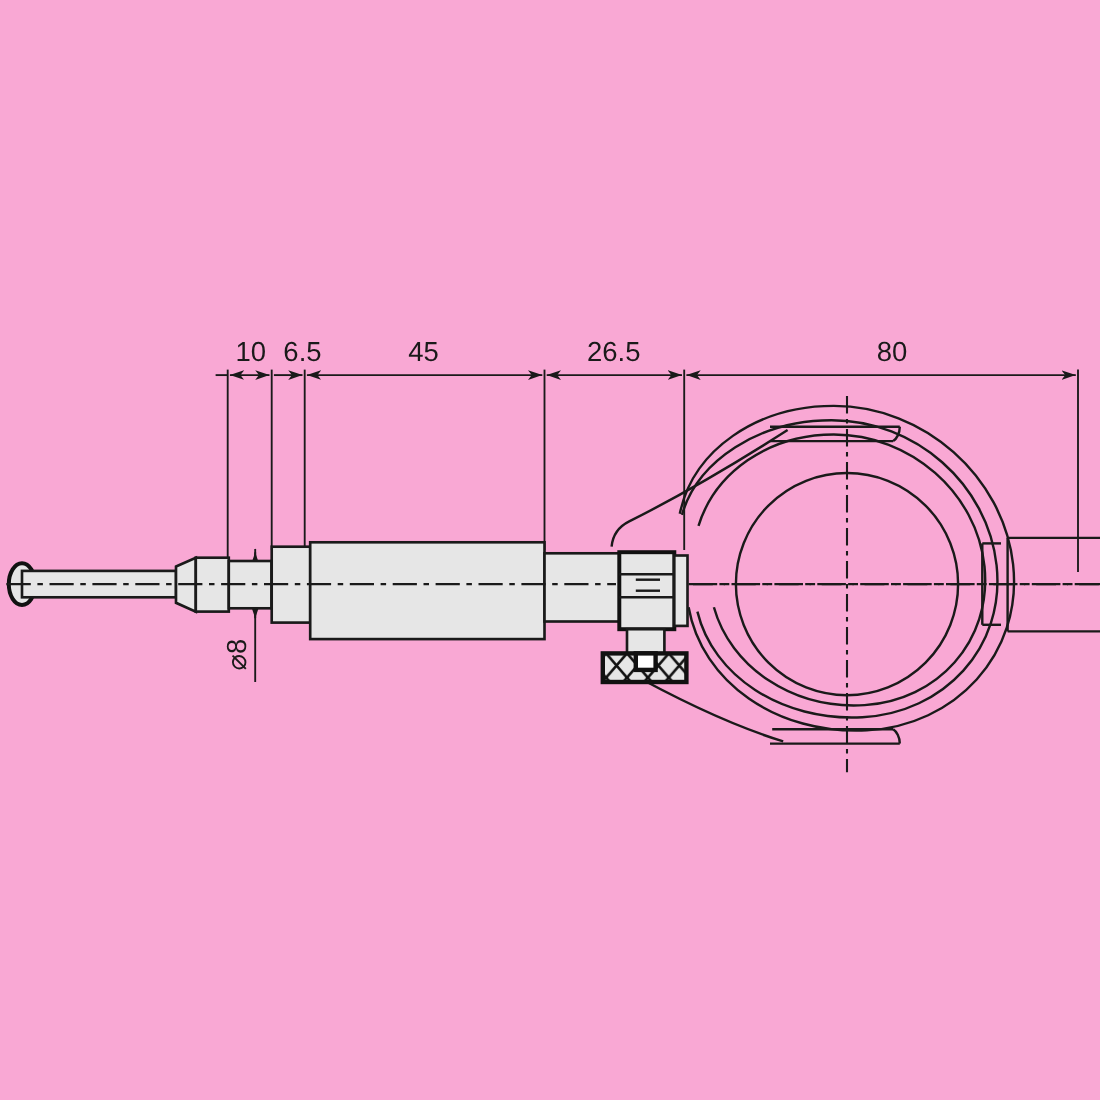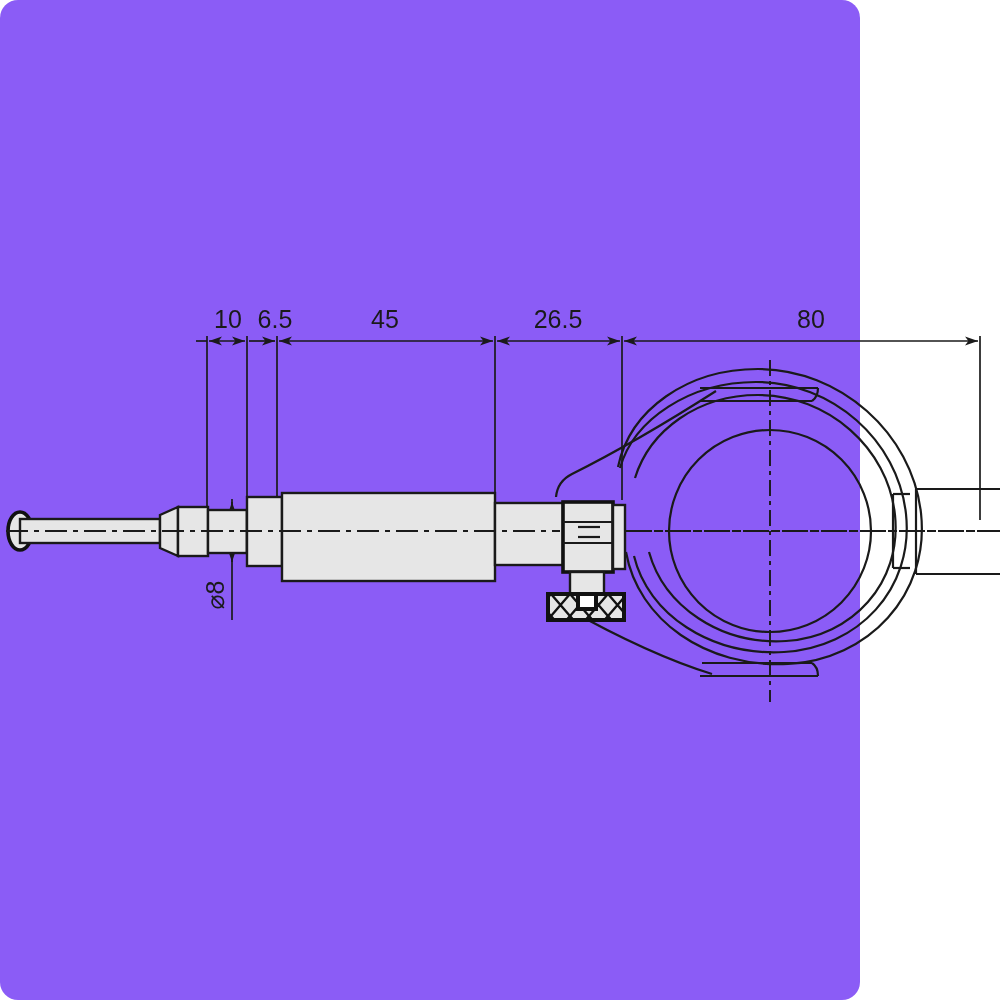--- a/index.html
+++ b/index.html
@@ -8,24 +8,23 @@
     background: #ffffff;
   }
   body {
     width: 1000px;
     height: 1000px;
     font-family: "Liberation Sans", sans-serif;
     overflow: hidden;
   }
   #stage {
     position: relative;
-    width: 860px;
+    width: 1000px;
     height: 1000px;
-    background: #8b5cf6;
-    border-radius: 18px;
+    background: #f9a8d4;
   }
   #drawing {
     position: absolute;
     left: 0;
     top: 0;
     width: 1000px;
     height: 1000px;
     display: block;
   }
   .dim-text {

